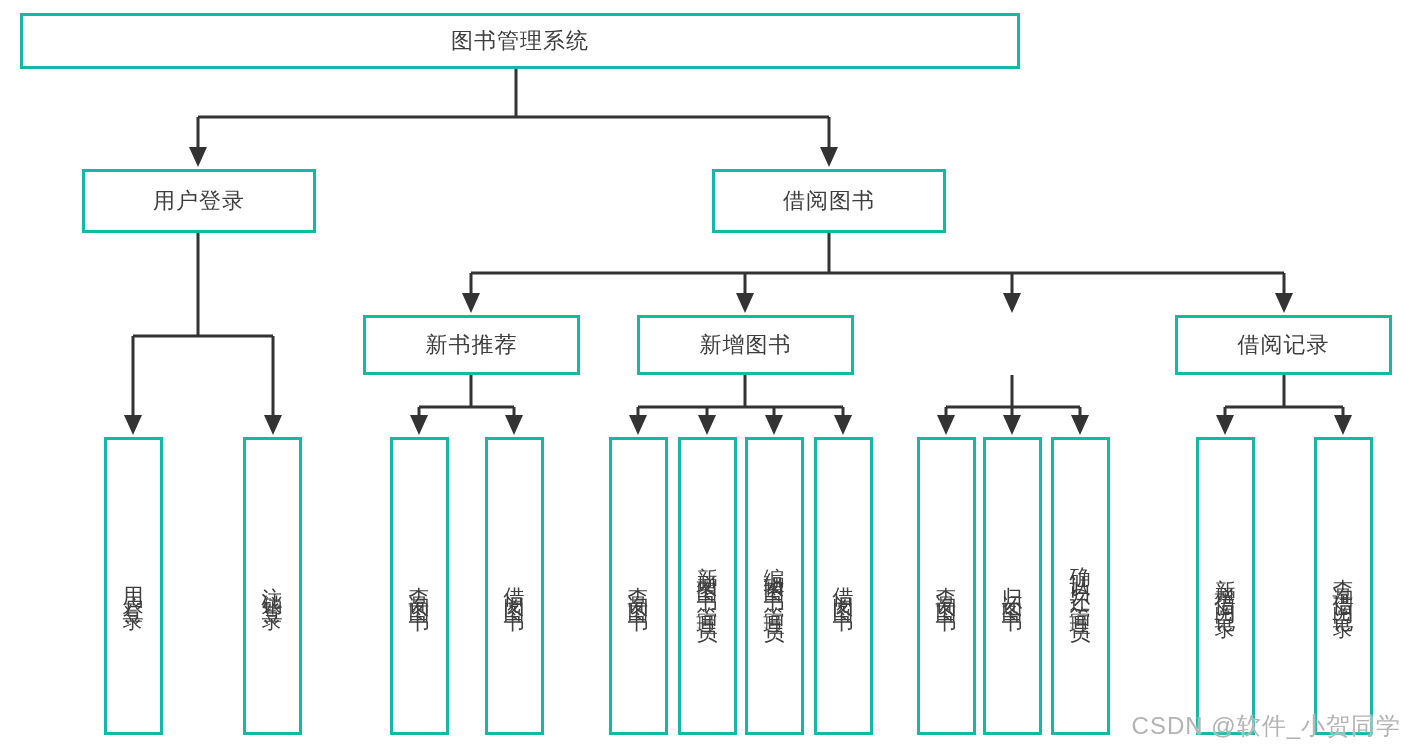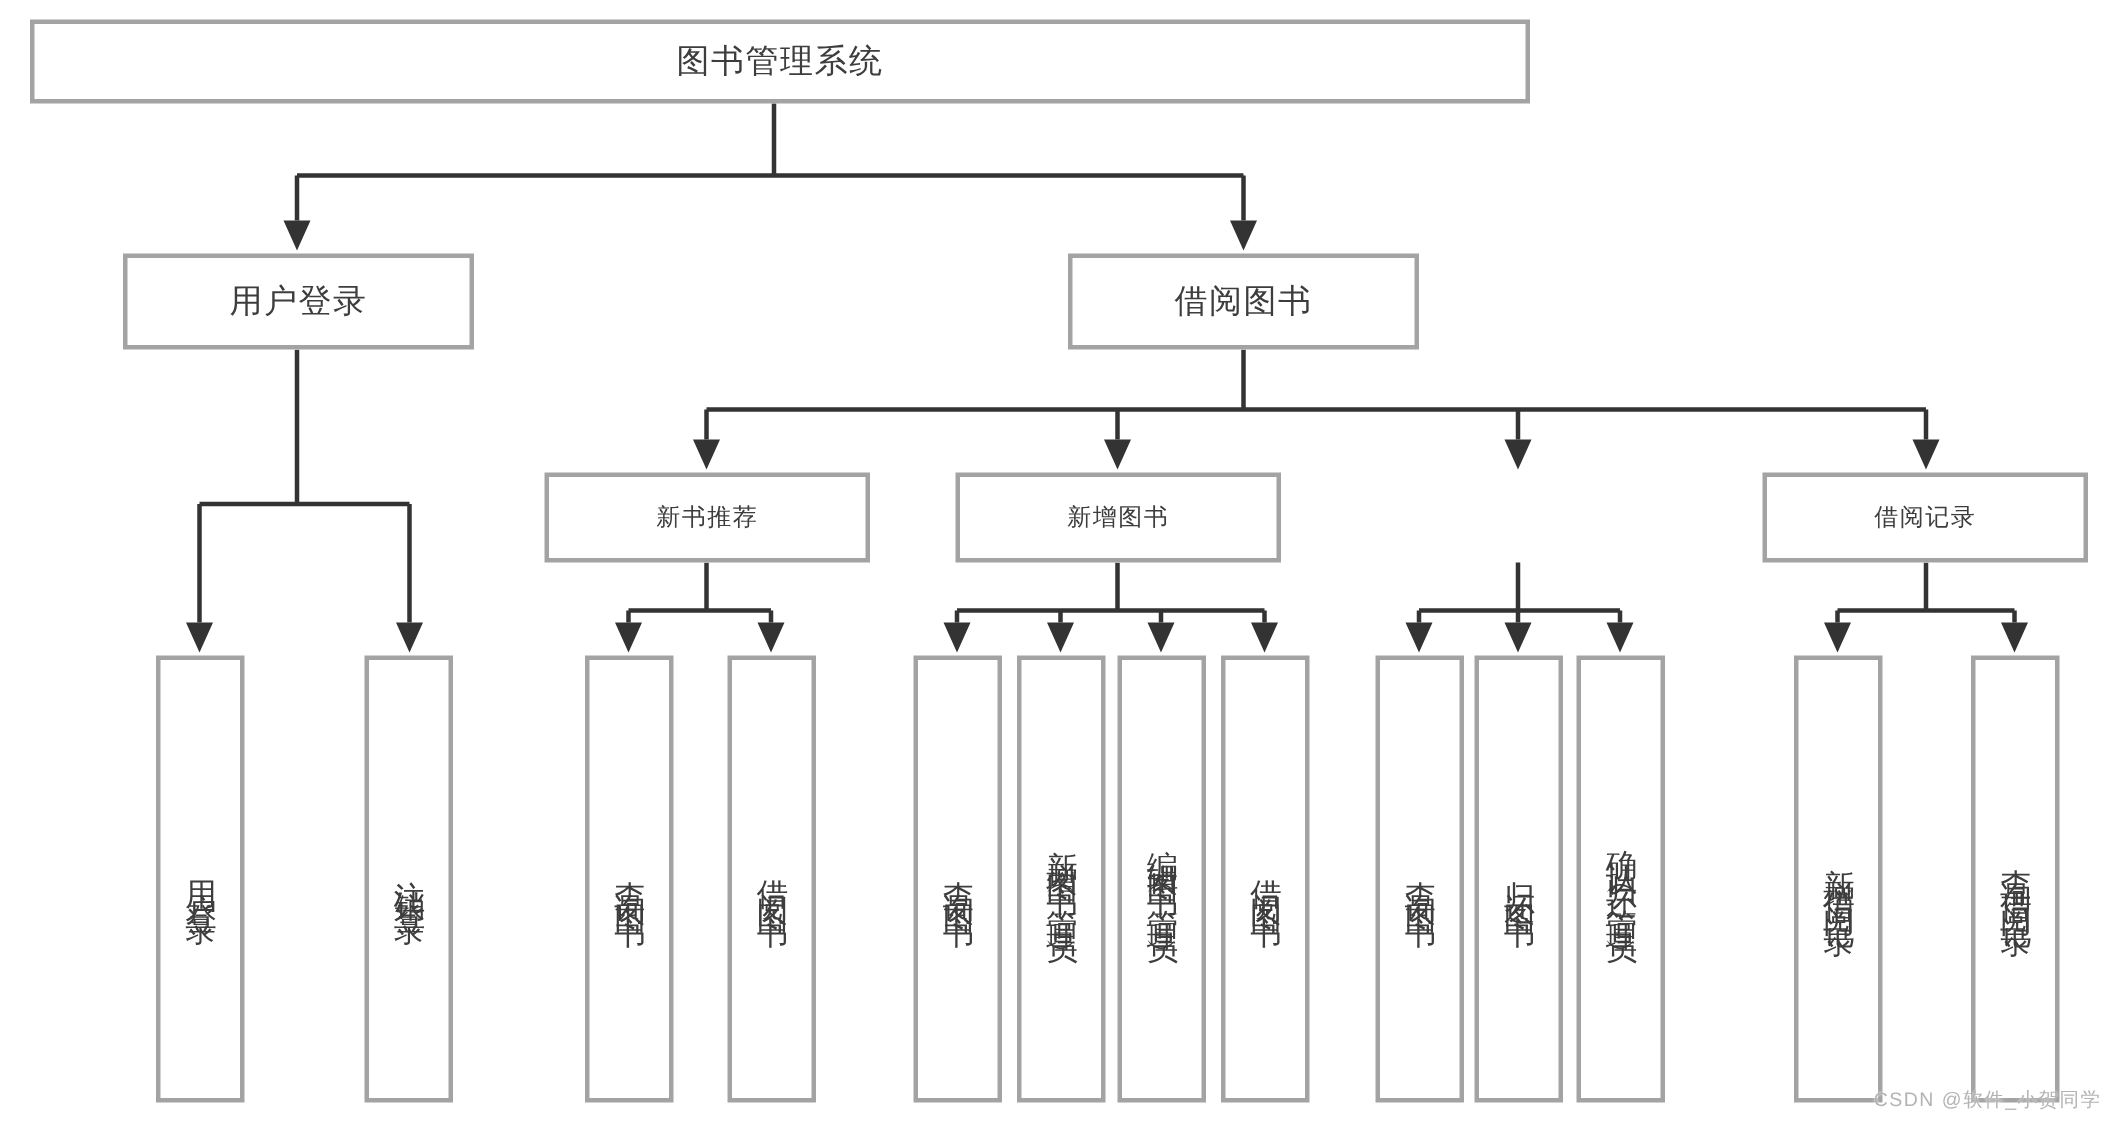--- a/index.html
+++ b/index.html
@@ -18,21 +18,21 @@
   #connectors {
     position: absolute;
     left: 0;
     top: 0;
     width: 1405px;
     height: 747px;
   }
   .box {
     position: absolute;
     box-sizing: border-box;
-    border: 3px solid #a3a3a3;
+    border: 3px solid #14b8a6;
     background: #ffffff;
     display: flex;
     align-items: center;
     justify-content: center;
     color: #3d3d3d;
   }
   .root {
     left: 20px;
     top: 13px;
     width: 1000px;
@@ -44,41 +44,41 @@
     top: 169px;
     width: 234px;
     height: 64px;
     font-size: 22px;
     letter-spacing: 1px;
   }
   .lvl3 {
     top: 315px;
     width: 217px;
     height: 60px;
-    font-size: 16px;
+    font-size: 22px;
     letter-spacing: 1px;
   }
   .leaf {
     top: 437px;
     width: 59px;
     height: 298px;
     font-size: 21px;
   }
   .vtext {
     writing-mode: vertical-rl;
     text-orientation: mixed;
     letter-spacing: 8px;
     line-height: 1;
     white-space: nowrap;
   }
   .watermark {
     position: absolute;
     right: 4px;
     bottom: 5px;
-    font-size: 13px;
+    font-size: 24px;
     color: #b3b3b3;
     letter-spacing: 1px;
     text-shadow: 0 0 2px #ffffff;
     margin-left: 11px;
   }
 </style>
 </head>
 <body>
 
 <div id="stage">

